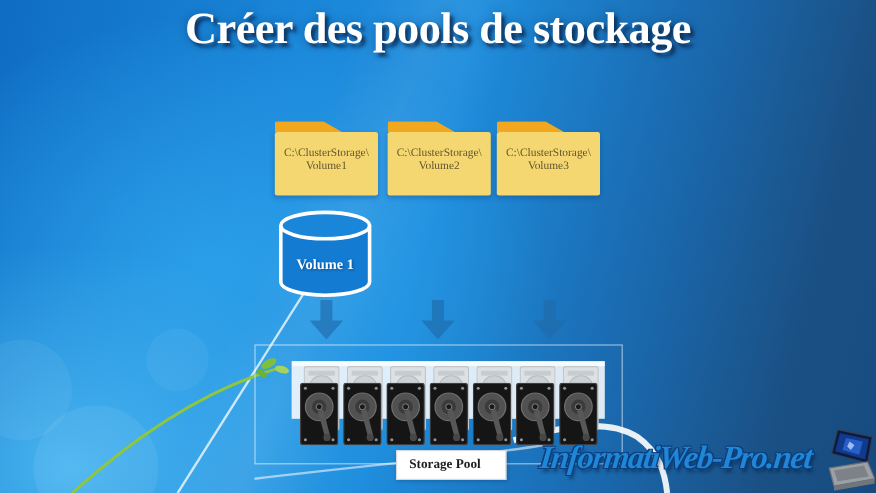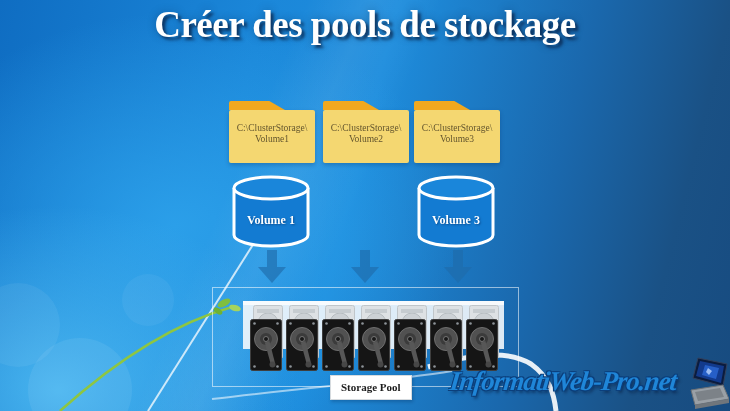--- a/index.html
+++ b/index.html
@@ -46,21 +46,21 @@
   .pool-box{left:212px;top:287px;width:305px;height:98px;
     border:1px solid rgba(255,255,255,.55);z-index:2;}
   .disk-panel{left:243px;top:301px;width:261px;height:48px;
     background:rgba(248,251,253,.88);
     box-shadow:inset 0 4px 0 rgba(255,255,255,.75);z-index:2;}
   .ghost-row{left:253px;top:305px;z-index:2;}
   .ghost-row .ghost{position:absolute;top:0;}
   .disk-row{left:250px;top:319px;z-index:3;}
   .disk-row .disk{position:absolute;top:0;}
   .pool-label{left:330px;top:375px;background:#ffffff;border:1px solid #d6dbdf;
-    padding:5px 10px 6px 10px;font-size:11px;font-weight:bold;color:#1c1c1c;
+    padding:5px 20px 6px 10px;font-size:11px;font-weight:bold;color:#1c1c1c;
     box-shadow:1px 2px 3px rgba(0,30,70,.25);z-index:5;}
 
   
   .watermark{left:450px;top:366px;z-index:7;font-size:27px;font-weight:bold;font-style:italic;
     color:#1f86d8;transform:skewX(-6deg);letter-spacing:-1px;white-space:nowrap;
     text-shadow:-1px -1px 0 #0b3f7c, 1px -1px 0 #0b3f7c, -1px 1px 0 #0b3f7c,
                  1px 1px 0 #0b3f7c, 2px 3px 3px rgba(0,10,40,.45);}
   .laptop{left:689px;top:355px;z-index:7;}
 
   .decor{left:0;top:0;z-index:1;}
@@ -111,27 +111,20 @@
     </div>
   </div>
 
   <div class="abs cyl c1">
     <svg width="82" height="78" viewBox="0 0 82 78">
       <path d="M4,15 v47 a37,11 0 0 0 74,0 V15" fill="#137bd2" stroke="#ffffff" stroke-width="3"></path>
       <ellipse cx="41" cy="15" rx="37" ry="11" fill="#1a86da" stroke="#ffffff" stroke-width="3"></ellipse>
     </svg>
     <div class="vlabel">Volume 1</div>
   </div>
-  <div class="abs cyl c3">
-    <svg width="82" height="78" viewBox="0 0 82 78">
-      <path d="M4,15 v47 a37,11 0 0 0 74,0 V15" fill="#137bd2" stroke="#ffffff" stroke-width="3"></path>
-      <ellipse cx="41" cy="15" rx="37" ry="11" fill="#1a86da" stroke="#ffffff" stroke-width="3"></ellipse>
-    </svg>
-    <div class="vlabel">Volume 3</div>
-  </div>
 
   <svg class="abs arrow a1" width="30" height="33" viewBox="0 0 30 33">
     <polygon points="10,0 20,0 20,17 29,17 15,33 1,17 10,17" fill="#1e6cab" opacity="0.65"></polygon>
   </svg>
   <svg class="abs arrow a2" width="30" height="33" viewBox="0 0 30 33">
     <polygon points="10,0 20,0 20,17 29,17 15,33 1,17 10,17" fill="#1e6cab" opacity="0.65"></polygon>
   </svg>
   <svg class="abs arrow a3" width="30" height="33" viewBox="0 0 30 33">
     <polygon points="10,0 20,0 20,17 29,17 15,33 1,17 10,17" fill="#1e6cab" opacity="0.65"></polygon>
   </svg>

